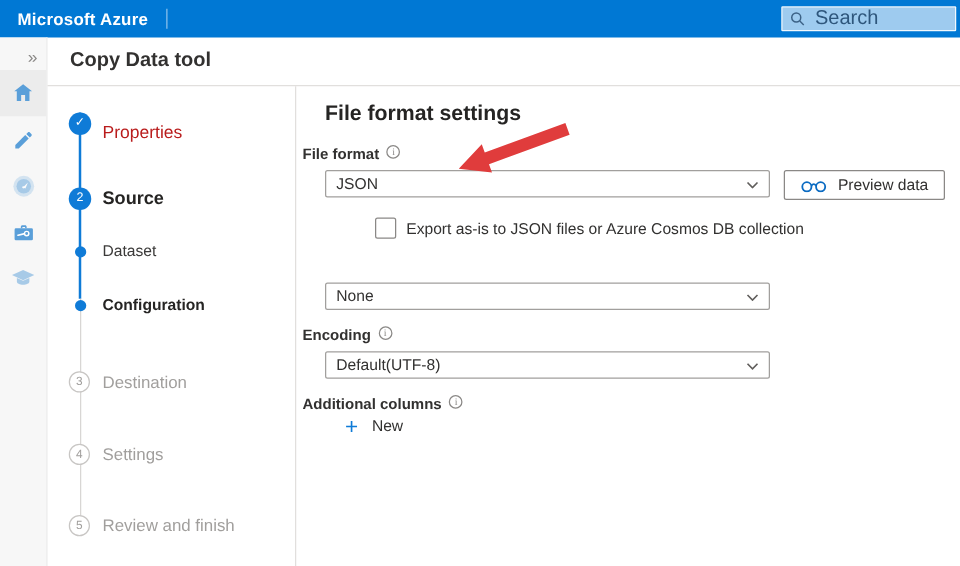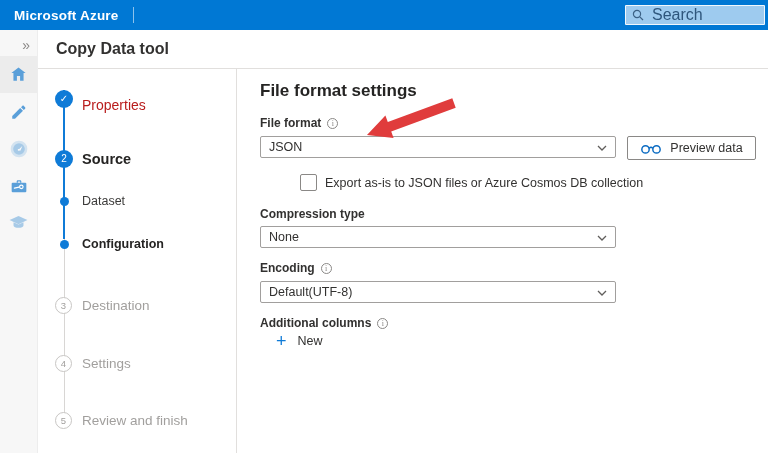--- a/index.html
+++ b/index.html
@@ -70,21 +70,21 @@
   .dot { width:9px; height:9px; border-radius:50%; background:#0f7bd7; margin-left:4.5px; flex:0 0 auto; position:relative; z-index:2; }
   .s-label { position:absolute; left:27px; white-space:nowrap; }
   .lbl-done    { font-size:14px; color:#b91c1c;margin-top:12px; }
   .lbl-active  { font-size:14.5px; color:#252423; font-weight:bold; }
   .lbl-sub     { font-size:12.5px; color:#3b3a39; }
   .lbl-subcur  { font-size:12.5px; color:#252423; font-weight:bold; }
   .lbl-future  { font-size:13.5px; color:#a19f9d; }
   
   .form-panel { flex:1; position:relative; }
   .heading { position:absolute; top:12px; left:23px; font-size:17px; font-weight:bold; color:#252423; margin:0; }
-  .f-label { position:absolute; left:23px; font-size:12px; font-weight:bold; color:#323130; display:flex; align-items:center; }
+  .f-label { position:absolute; left:5px; font-size:12px; font-weight:bold; color:#323130; display:flex; align-items:flex-start; }
   .info {
     display:inline-block; width:11px; height:11px; border:1px solid #8a8886; border-radius:50%;
     color:#8a8886; font-size:8px; line-height:10px; text-align:center; font-weight:normal;
     margin-left:6px; font-family:"Liberation Serif",serif;
   }
   .dropdown {
     position:absolute; left:23px; width:356px; height:22px; background:#fff;
     border:1px solid #a19f9d; border-radius:2px; display:flex; align-items:center;
     padding:0 24px 0 8px; font-size:12.5px; color:#323130; cursor:pointer;
   }
@@ -223,23 +223,20 @@
             <path d="M10 6 Q12 3.4 14 6" fill="none" stroke="#0b6bc2" stroke-width="1.6"></path>
           </svg>
           <span>Preview data</span>
         </div>
 
         <div class="cb-row">
           <span class="checkbox"></span>
           <span class="cb-label">Export as-is to JSON files or Azure Cosmos DB collection</span>
         </div>
 
-        <div class="f-label" style="top:138px">
-          <span>Compression type</span>
-        </div>
         <div class="dropdown" style="top:157px">
           <span>None</span>
           <svg class="chev" width="10" height="6" viewBox="0 0 10 6">
             <path d="M1 1 L5 5 L9 1" fill="none" stroke="#605e5c" stroke-width="1.3"></path>
           </svg>
         </div>
 
         <div class="f-label" style="top:192px">
           <span>Encoding</span>
           <span class="info">i</span>

